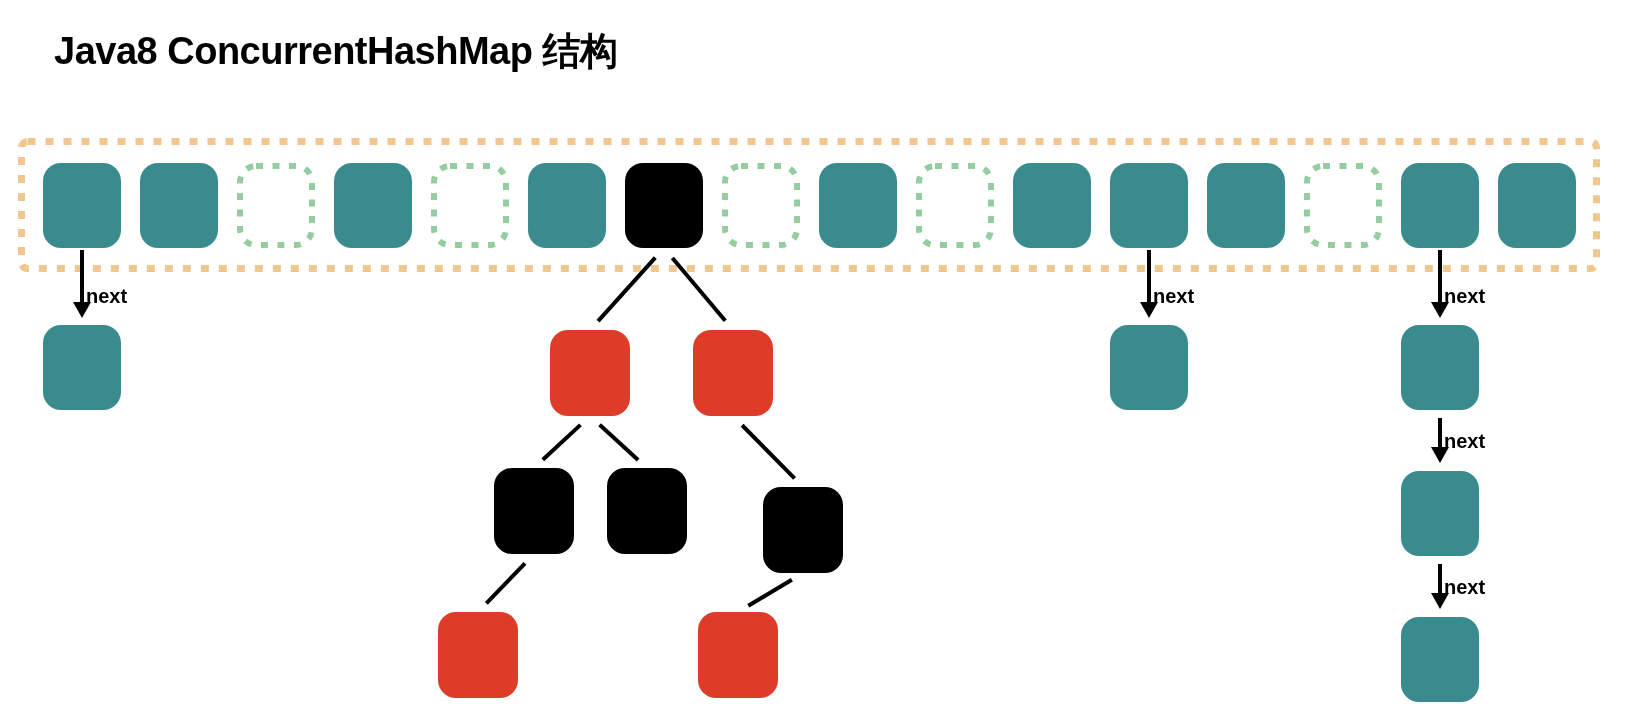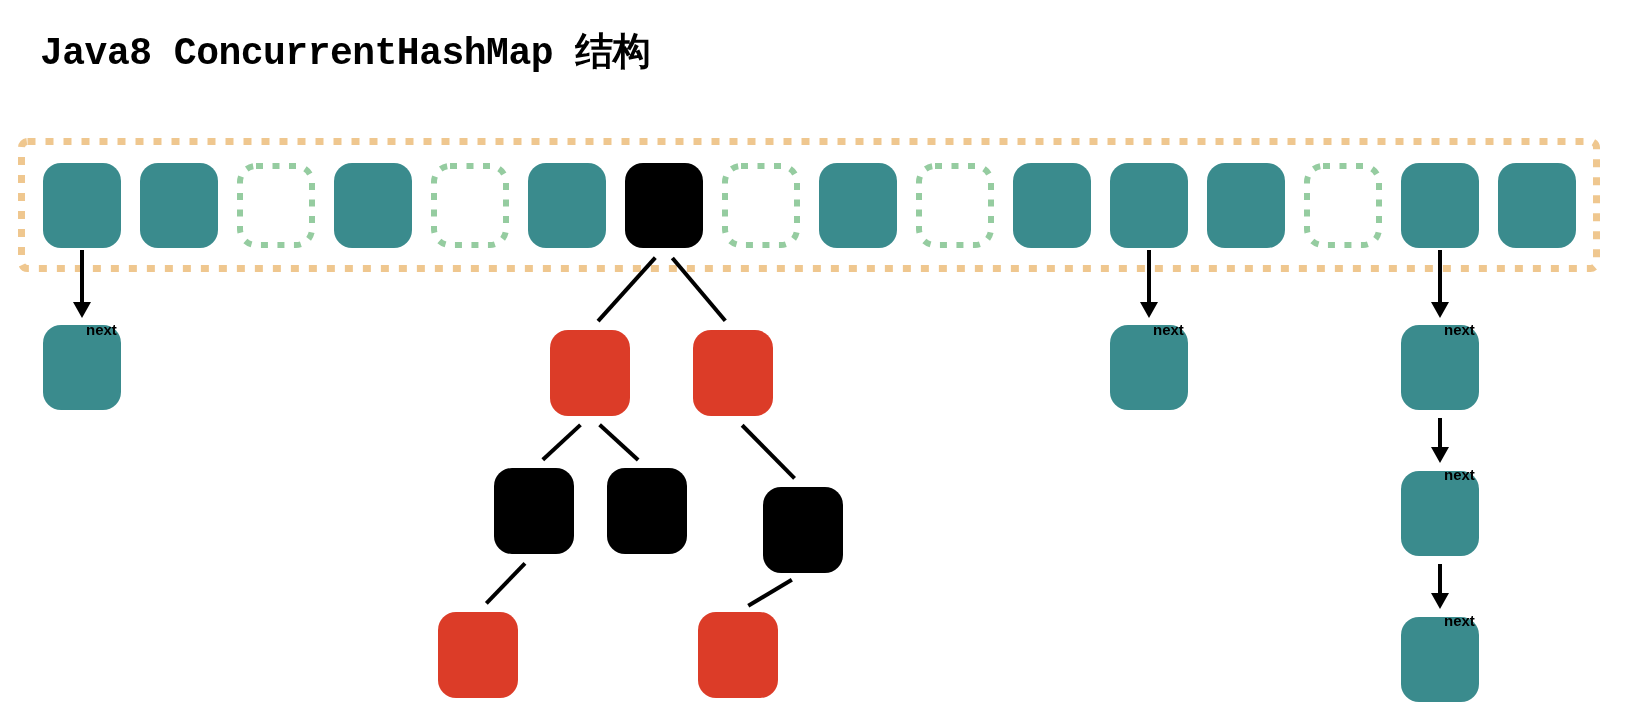--- a/index.html
+++ b/index.html
@@ -11,42 +11,40 @@
     overflow: hidden;
     font-family: "Liberation Sans", "DejaVu Sans", sans-serif;
   }
   #canvas {
     position: relative;
     width: 1636px;
     height: 726px;
   }
   .title {
     position: absolute;
-    left: 40px;
+    left: 54px;
     top: 26px;
     font-size: 38px;
     font-weight: 700;
     letter-spacing: -0.5px;
     color: #000000;
     white-space: nowrap;
-    font-family: Liberation Mono, monospace;
   }
   #diagram-svg {
     position: absolute;
     left: 0;
     top: 0;
   }
   .next-label {
     position: absolute;
-    font-size: 15px;
+    font-size: 20px;
     font-weight: 700;
     color: #000000;
     line-height: 1;
     white-space: nowrap;
-    margin-top: 36px;
   }
 </style>
 </head>
 <body style="background: rgb(255, 255, 255);">
 
 <div id="canvas">
   <div class="title">Java8 ConcurrentHashMap 结构</div>
   <svg id="diagram-svg" width="1636" height="726" viewBox="0 0 1636 726">
       <rect x="21.5" y="141.5" width="1575" height="127" rx="6" fill="none" stroke="#EFC78F" stroke-width="7" stroke-dasharray="8 10"></rect>
       <rect x="43" y="163" width="78" height="85" rx="18" fill="#3A8B8D"></rect>

